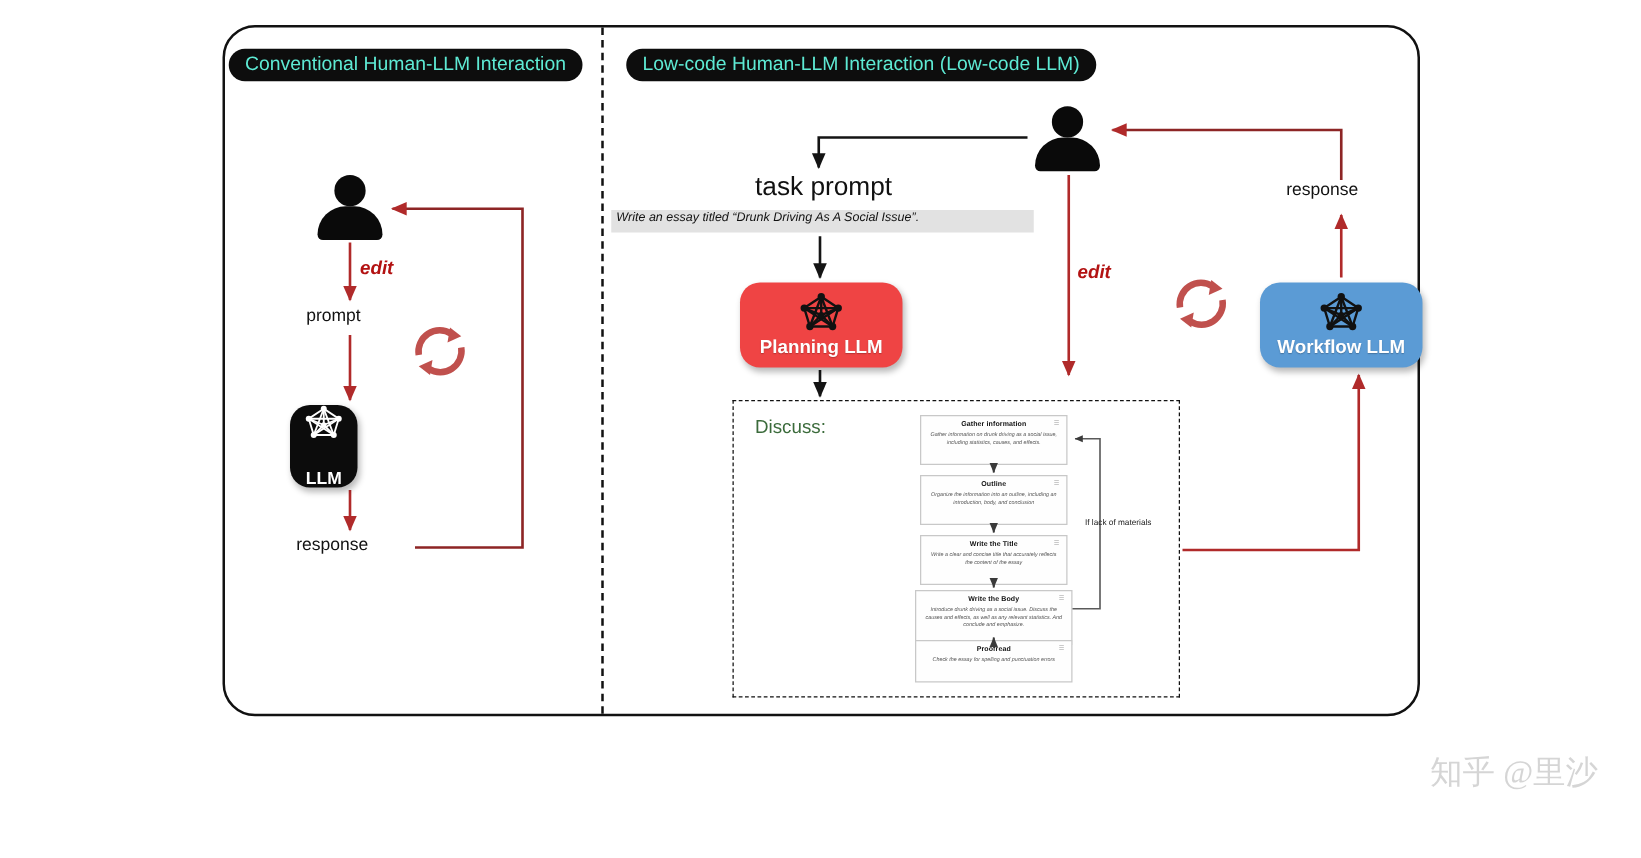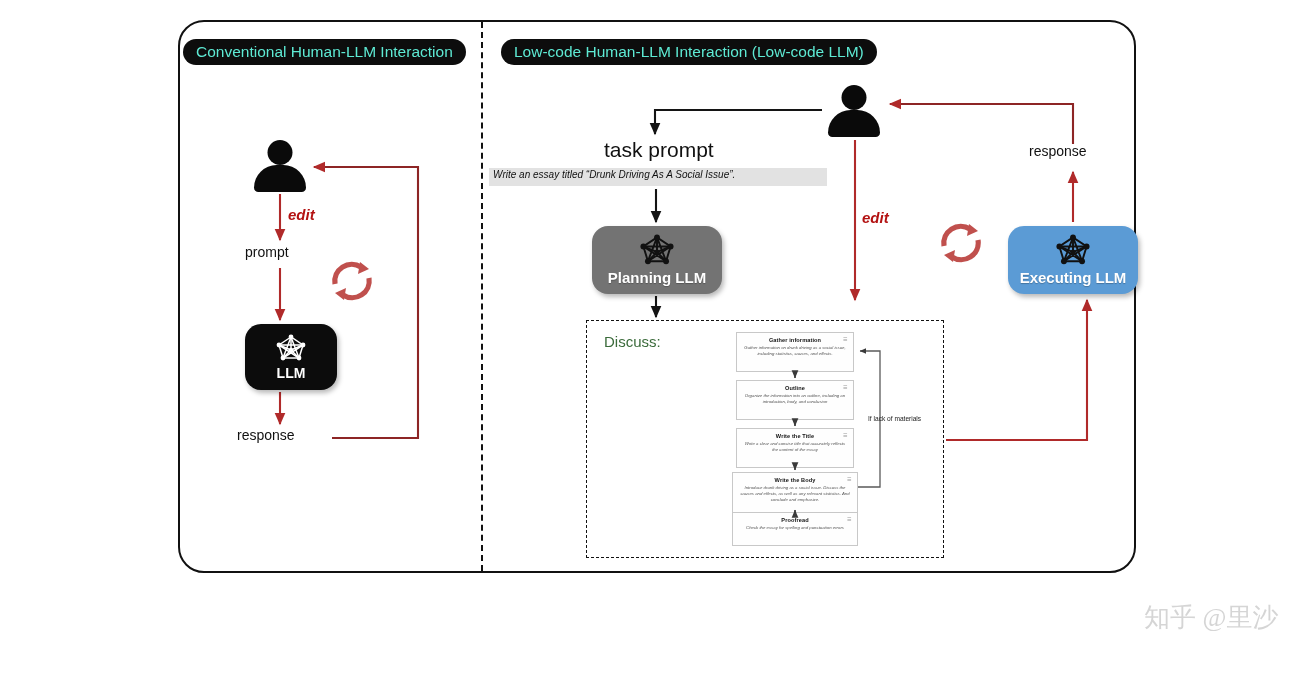--- a/index.html
+++ b/index.html
@@ -54,23 +54,23 @@
   
   .model{
     position:absolute;border-radius:16px;
     display:flex;flex-direction:column;align-items:center;justify-content:center;
     box-shadow:2px 3px 5px rgba(0,0,0,.28);
   }
   .model .mlabel{
     color:#ffffff;font-weight:bold;font-size:15px;margin-top:1px;
     text-shadow:0 1px 1px rgba(0,0,0,.25);
   }
-  #llm-black{left:245px;top:324px;width:92px;height:66px;background:#0c0c0c;}
+  #llm-black{left:232px;top:324px;width:54px;height:66px;background:#0c0c0c;justify-content:space-between;}
   #llm-black .mlabel{font-size:14px;}
-  #llm-plan{left:592px;top:226px;width:130px;height:68px;background:#737373;}
+  #llm-plan{left:592px;top:226px;width:130px;height:68px;background:#ef4444;}
   #llm-exec{left:1008px;top:226px;width:130px;height:68px;background:#5b9bd5;}
 
   
   .wf-box{
     position:absolute;left:586px;top:320px;width:358px;height:238px;
     border:1.6px dashed #111;box-sizing:border-box;background:#fff;
   }
   .wf-title{
     position:absolute;left:604px;top:333px;
     color:#3b6b3b;font-size:15px;white-space:nowrap;
@@ -254,21 +254,21 @@
       </g>
       <g fill="#111111">
         <circle cx="17" cy="3" r="2.6"></circle>
           <circle cx="5" cy="11" r="2.6"></circle>
         <circle cx="29" cy="11" r="2.6"></circle>
           <circle cx="9" cy="24" r="2.6"></circle>
         <circle cx="25" cy="24" r="2.6"></circle>
           <circle cx="17" cy="16" r="2.3"></circle>
       </g>
     </svg>
-    <div class="mlabel">Executing LLM</div>
+    <div class="mlabel">Workflow LLM</div>
   </div>
 
   <div class="lbl-edit" style="left:862px;top:209px;">edit</div>
   <div class="lbl" style="left:1029px;top:143px;">response</div>
 
   <div class="wf-box"></div>
   <div class="wf-title">Discuss:</div>
 
   <div class="card" style="left:736px;top:332px;width:118px;height:40px;">
     <div class="cgrip">☰</div>

